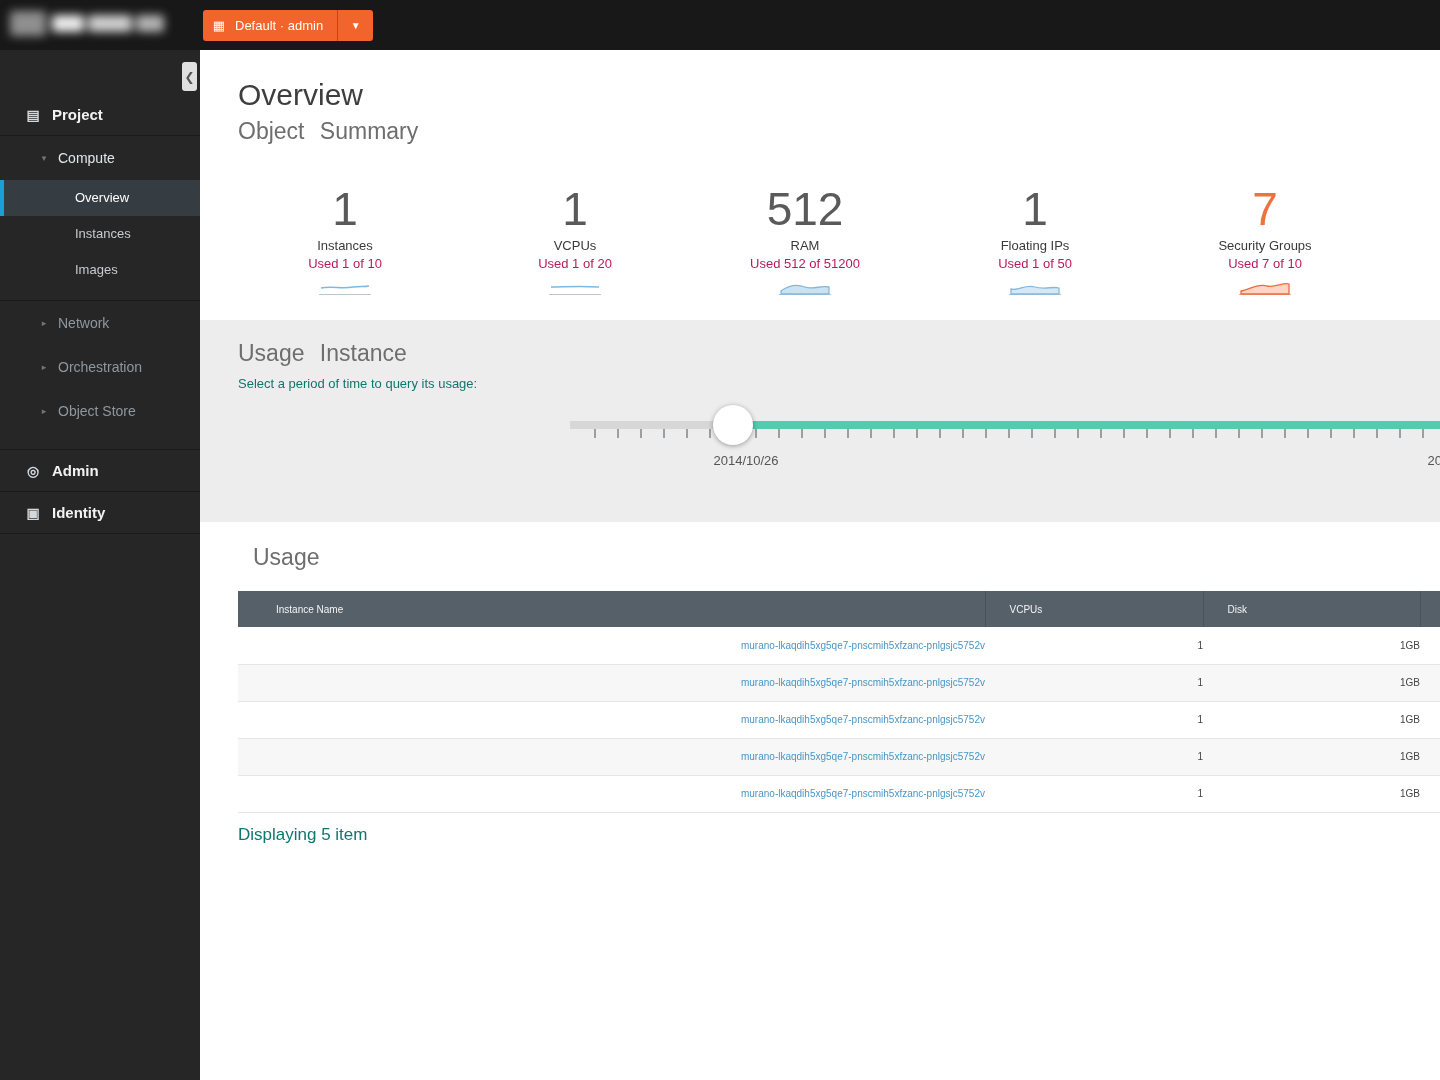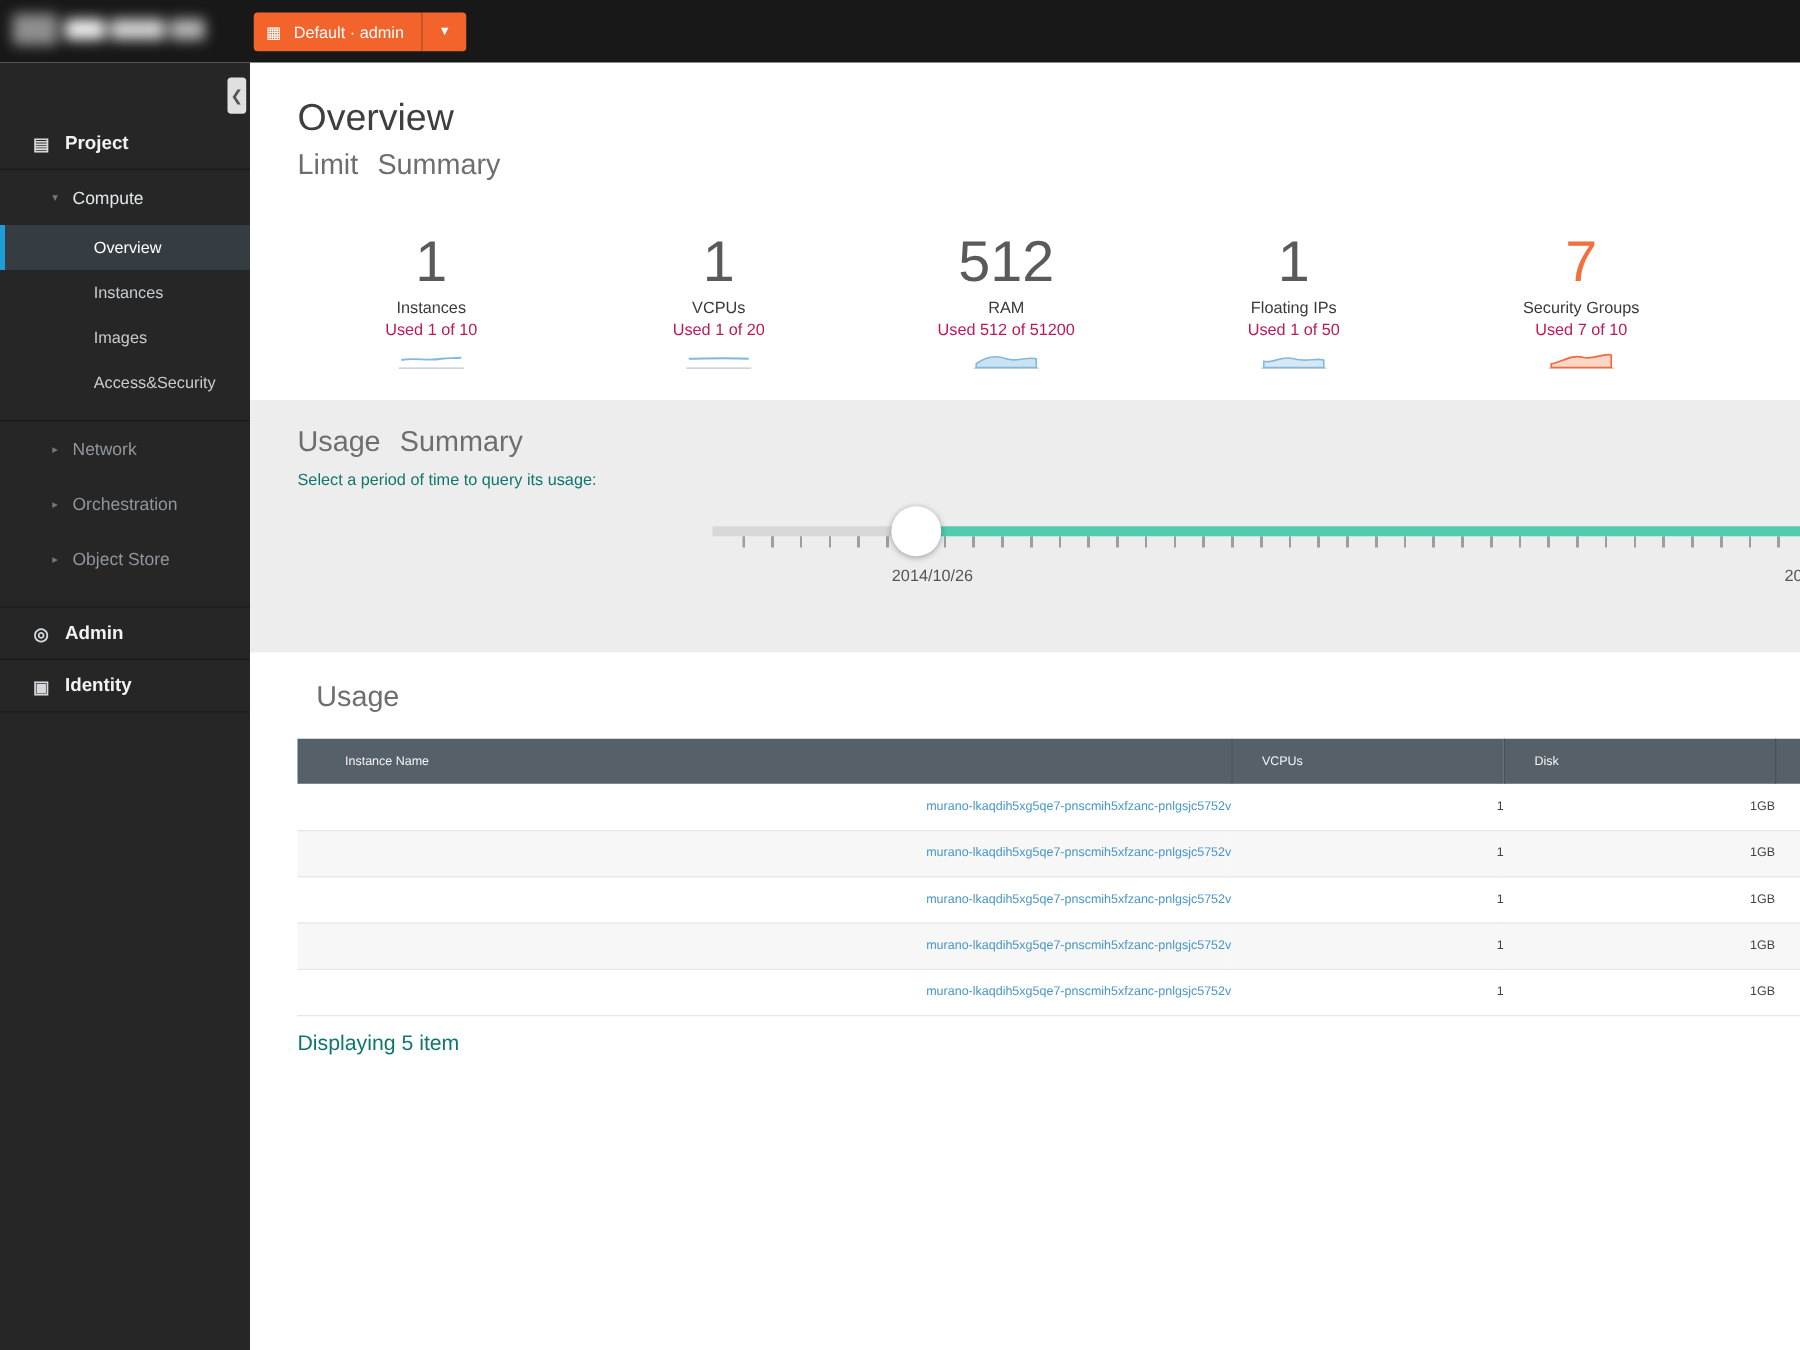--- a/index.html
+++ b/index.html
@@ -116,21 +116,20 @@
     </div>
 
     <div class="compute-group hr">
       <div class="group-row compute">
         <span class="gicon">▾</span>
         <span>Compute</span>
       </div>
       <a class="sub-link active">Overview</a>
       <a class="sub-link">Instances</a>
       <a class="sub-link">Images</a>
-      <a class="sub-link">Access&amp;Security</a>
     </div>
 
     <div class="panel-groups hr">
       <div class="group-row">
         <span class="gicon">▸</span>
         <span>Network</span>
       </div>
       <div class="group-row">
         <span class="gicon">▸</span>
         <span>Orchestration</span>
@@ -147,21 +146,21 @@
     </div>
 
     <div class="side-header hr">
       <span class="icon">▣</span>
       <span>Identity</span>
     </div>
   </aside>
 
   <main class="main">
     <h1 class="page-title">Overview</h1>
-    <h2 class="section-title limit-title">Limit Summary</h2>
+    <h2 class="section-title limit-title">Object Summary</h2>
 
     <div class="stats">
       <div class="stat">
         <div class="stat-value">1</div>
         <div class="stat-label">Instances</div>
         <div class="stat-used">Used 1 of 10</div>
         <div class="sparkline">
           <svg width="52" height="16" viewBox="0 0 52 16">
               <path d="M2,9 C12,7 24,10 34,8 C40,7 46,8 50,7" fill="none" stroke="#7fb8e0" stroke-width="1.5"></path>
             </svg>
@@ -203,21 +202,21 @@
         <div class="stat-used">Used 7 of 10</div>
         <div class="sparkline">
           <svg width="52" height="16" viewBox="0 0 52 16">
               <path d="M2,12 C10,11 18,4 28,7 C36,9 44,3 50,5 L50,15 L2,15 Z" fill="rgba(242,120,70,0.3)" stroke="#ef6a3c" stroke-width="1.3"></path>
             </svg>
         </div>
       </div>
     </div>
 
     <section class="band">
-      <h2 class="section-title">Usage Summary</h2>
+      <h2 class="section-title">Usage Instance</h2>
       <div class="band-hint">Select a period of time to query its usage:</div>
       <div class="slider">
         <div class="slider-track"></div>
         <div class="slider-fill"></div>
         <div class="slider-ticks"></div>
         <div class="slider-handle"></div>
         <div class="slider-date-start">2014/10/26</div>
         <div class="slider-date-end">20</div>
       </div>
     </section>

